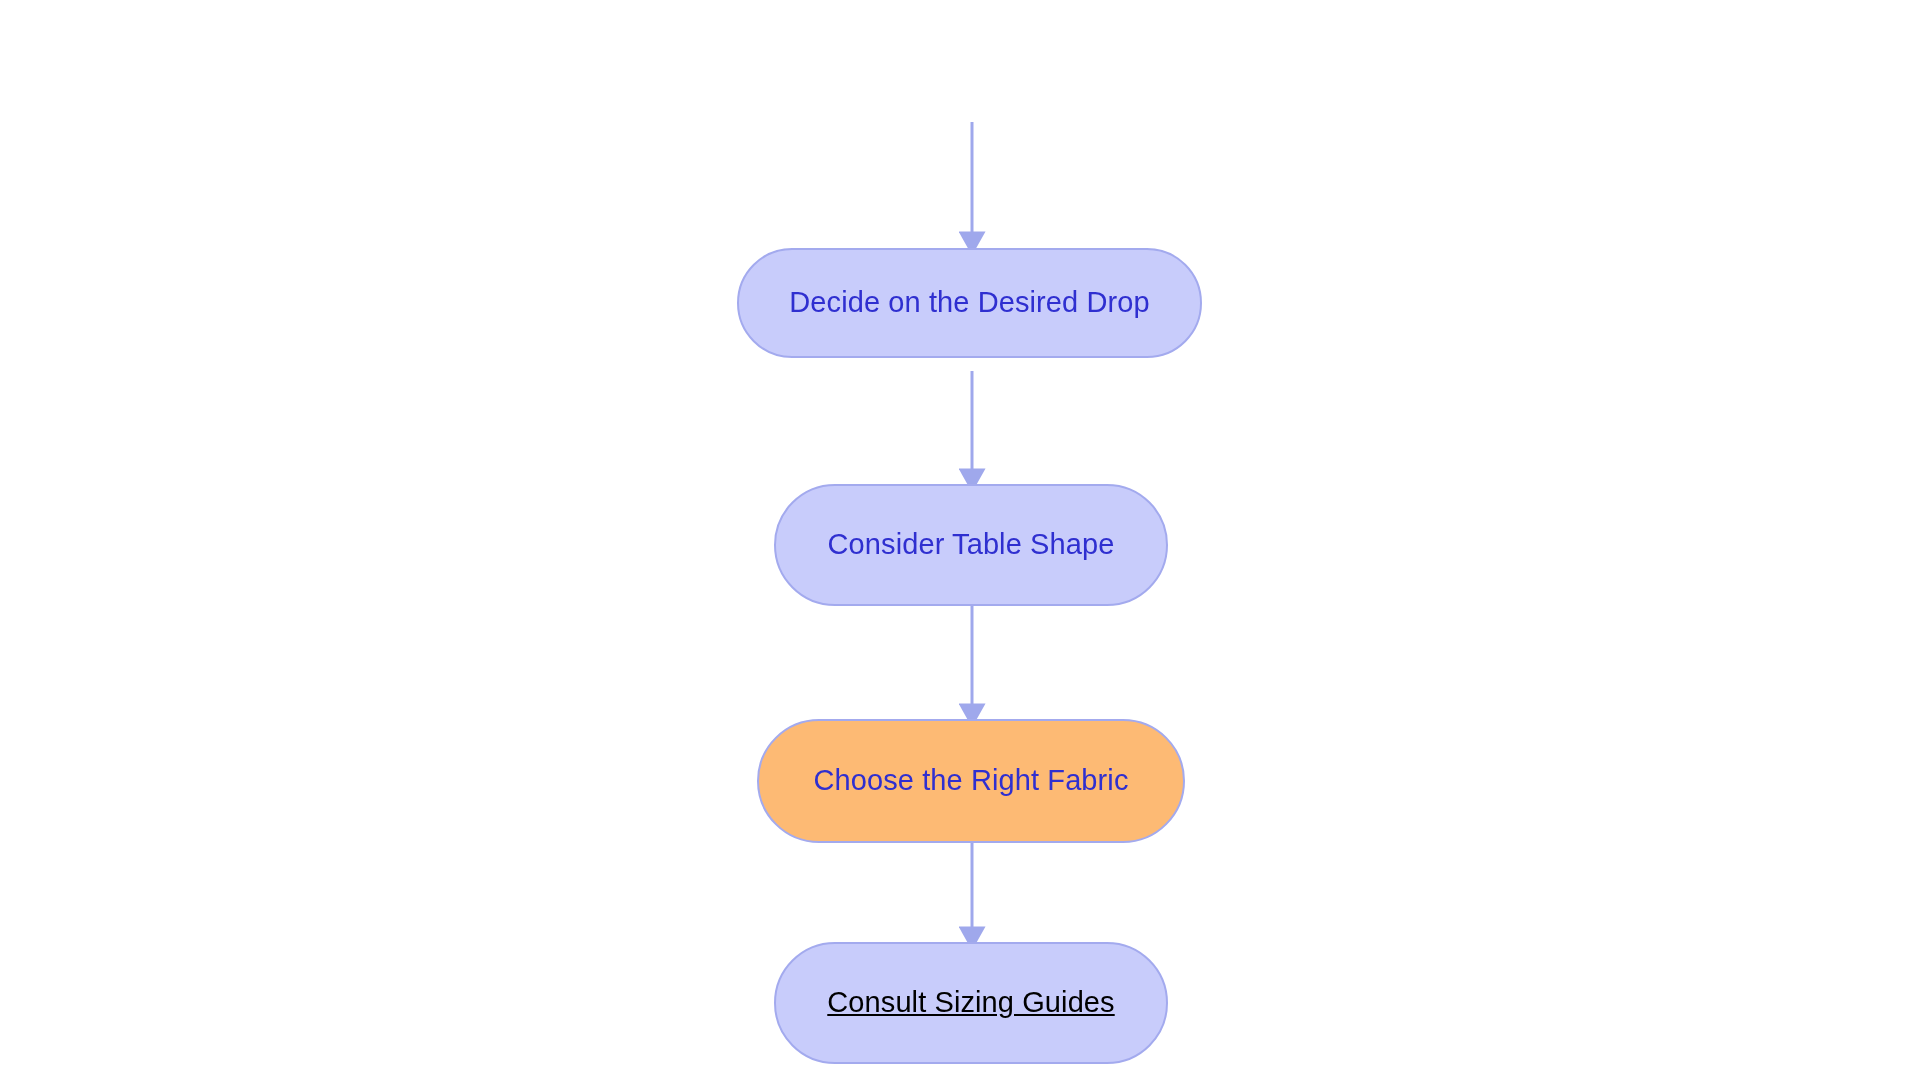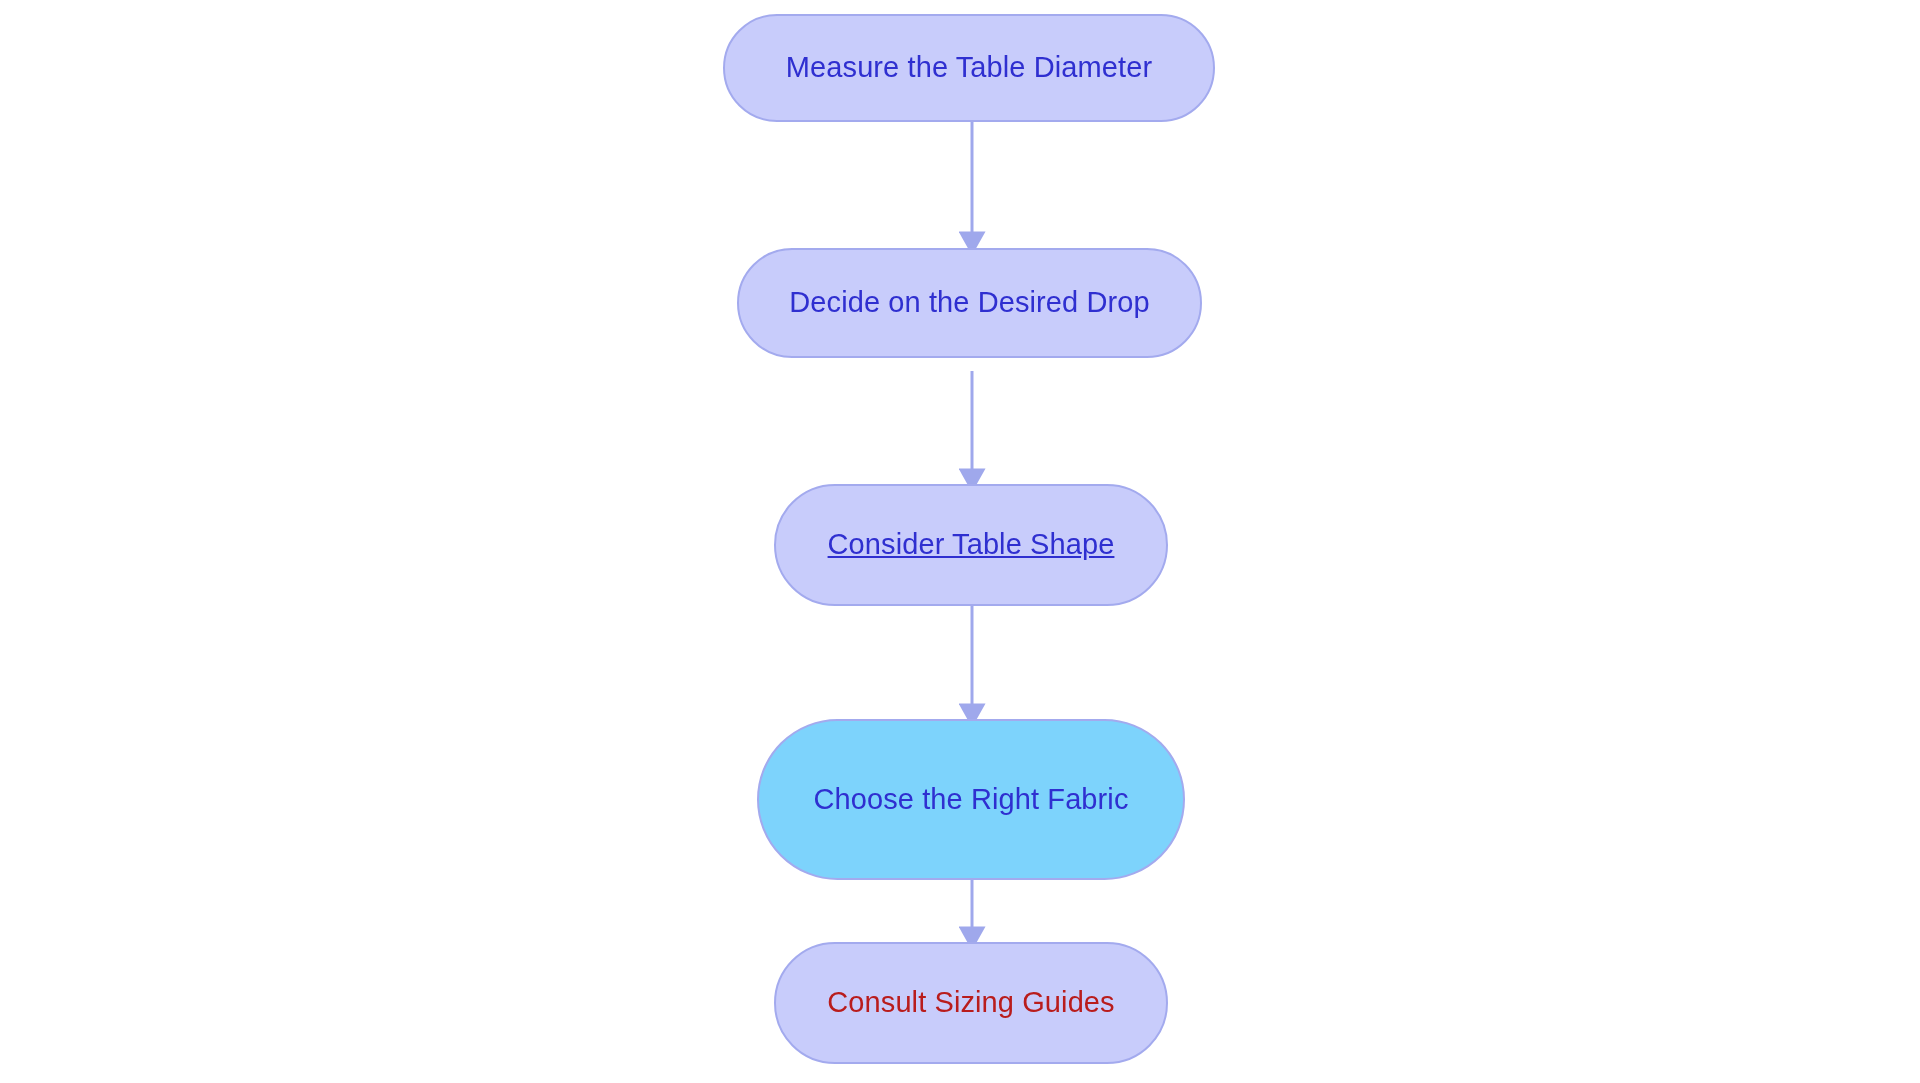--- a/index.html
+++ b/index.html
@@ -81,34 +81,31 @@
     <g>
       <line x1="972" y1="606" x2="972" y2="713" stroke="#9fa8ec" stroke-width="3" marker-end="url(#arrowhead)"></line>
     </g>
     <g>
       <line x1="972" y1="843" x2="972" y2="936" stroke="#9fa8ec" stroke-width="3" marker-end="url(#arrowhead)"></line>
     </g>
   </svg>
 
   <div class="nodes-layer">
 
-    <div class="flow-node" id="node-n1" style="left: 723px; top: 14px; width: 492px; height: 108px; background: rgb(200, 204, 251); border-color: rgb(163, 170, 238);">
-      <span class="flow-node-label" style="color: rgb(47, 47, 208);">Measure the Table Diameter</span>
-    </div>
 
     <div class="flow-node" id="node-n2" style="left: 737px; top: 248px; width: 465px; height: 110px; background: rgb(200, 204, 251); border-color: rgb(163, 170, 238);">
       <span class="flow-node-label" style="color: rgb(47, 47, 208);">Decide on the Desired Drop</span>
     </div>
 
     <div class="flow-node" id="node-n3" style="left: 774px; top: 484px; width: 394px; height: 122px; background: rgb(200, 204, 251); border-color: rgb(163, 170, 238);">
-      <span class="flow-node-label" style="color: rgb(47, 47, 208); text-decoration: underline;">Consider Table Shape</span>
+      <span class="flow-node-label" style="color: rgb(47, 47, 208);">Consider Table Shape</span>
     </div>
 
-    <div class="flow-node" id="node-n4" style="left: 757px; top: 719px; width: 428px; height: 161px; background: #7dd3fc; border-color: rgb(163, 170, 238);">
+    <div class="flow-node" id="node-n4" style="left: 757px; top: 719px; width: 428px; height: 124px; background: #fdba74; border-color: rgb(163, 170, 238);">
       <span class="flow-node-label" style="color: rgb(47, 47, 208);">Choose the Right Fabric</span>
     </div>
 
     <div class="flow-node" id="node-n5" style="left: 774px; top: 942px; width: 394px; height: 122px; background: rgb(200, 204, 251); border-color: rgb(163, 170, 238);">
-      <span class="flow-node-label" style="color: #b91c1c;">Consult Sizing Guides</span>
+      <span class="flow-node-label" style="color: #000000; text-decoration: underline;">Consult Sizing Guides</span>
     </div>
 
   </div>
 </div>
 
 </body></html>

